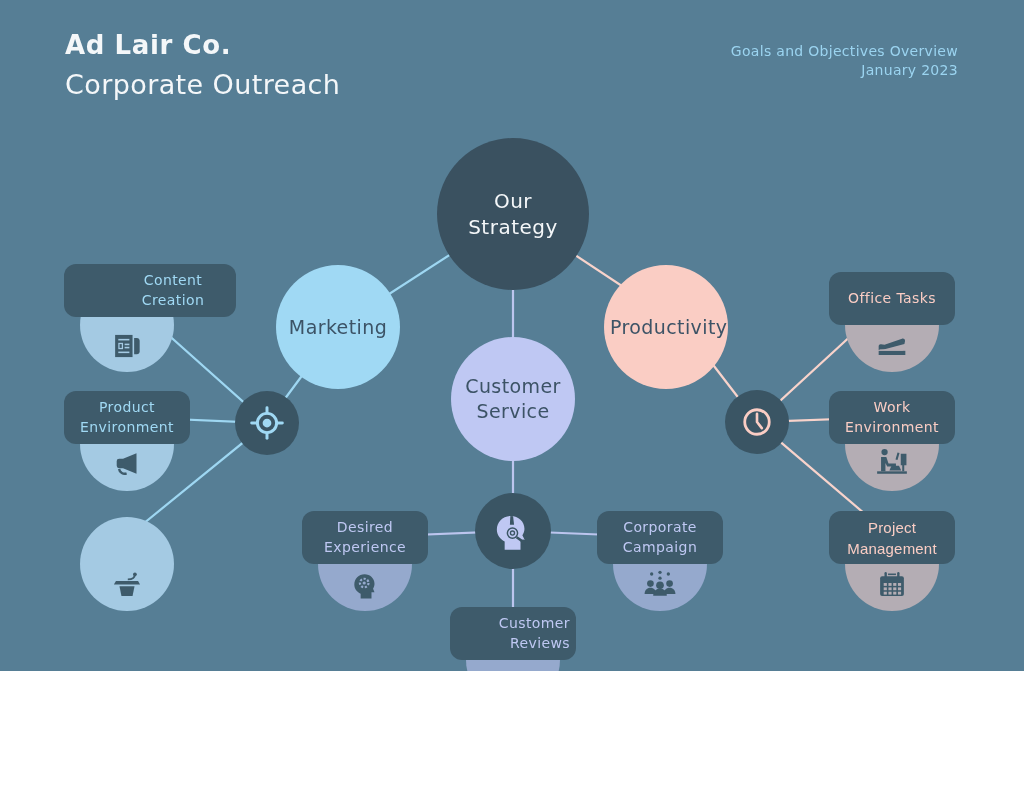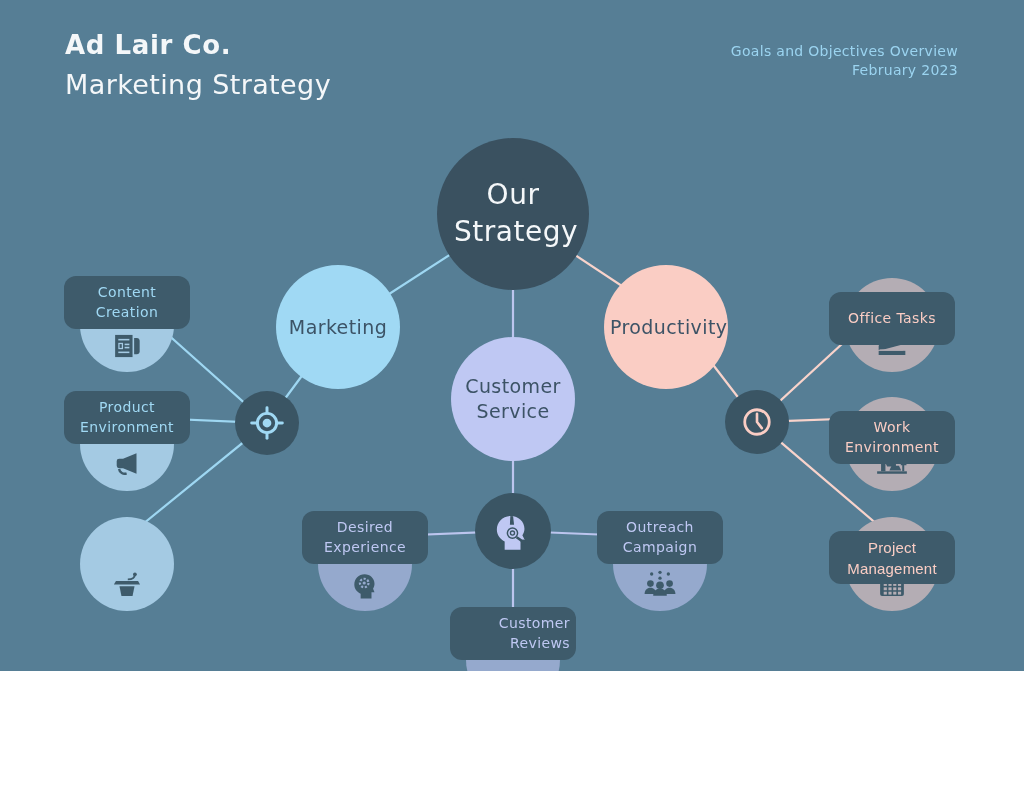--- a/index.html
+++ b/index.html
@@ -19,21 +19,21 @@
   
   .links{position:absolute;left:0;top:0;z-index:1;}
   .ln{stroke-width:2.2;stroke-linecap:round;}
   .ln.b{stroke:var(--blue-line,#9ED7F2);}
   .ln.l{stroke:var(--lav-line,#BCC5EE);}
   .ln.p{stroke:var(--pink-line,#F8D3CB);}
   
   .circle{position:absolute;border-radius:50%;display:flex;align-items:center;justify-content:center;text-align:center;z-index:3;}
   .center-circle{
     left:437px;top:138px;width:152px;height:152px;background:var(--center,#3A5160);
-    color:var(--white-text,#F4F7F9);font-size:28px;line-height:1.32;letter-spacing:.5px;
+    color:var(--white-text,#F4F7F9);font-size:20px;line-height:1.32;letter-spacing:.5px;
   }
   .center-circle .lbl{width:118px;}
   .branch-circle{width:124px;height:124px;color:var(--dark-text,#3C5366);font-size:19px;line-height:1.3;letter-spacing:.4px;}
   .branch-circle .lbl{width:112px;}
   .c-marketing{left:276px;top:265px;background:var(--blue,#A0D9F4);}
   .c-customer{left:451px;top:337px;background:var(--lav,#BFC8F3);}
   .c-productivity{left:604px;top:265px;background:var(--pink,#FACDC4);justify-content:center;}
   
   .hub{position:absolute;border-radius:50%;background:var(--hub,#3A5564);display:flex;align-items:center;justify-content:center;z-index:3;}
   .hub-marketing{left:235px;top:391px;width:64px;height:64px;color:var(--blue,#A0D9F4);--ic-bg:var(--hub,#3A5564);}
@@ -41,54 +41,54 @@
   .hub-productivity{left:725px;top:390px;width:64px;height:64px;color:var(--pink,#FACDC4);--ic-bg:var(--hub,#3A5564);}
   
   .card{
     position:absolute;width:126px;height:53px;border-radius:12px;background:var(--card,#3E5B6B);
     display:flex;align-items:center;justify-content:center;text-align:center;
     font-size:14px;line-height:1.4;letter-spacing:.4px;z-index:4;
   }
   .card .lbl{width:114px;}
   .card.b{color:var(--blue,#A0D9F4);}
   .card.l{color:var(--lav,#BFC8F3);}
-  .card.p{color:var(--pink,#FACDC4);margin-top:20px;}
+  .card.p{color:var(--pink,#FACDC4);}
   .pm-font{font-family:Liberation Sans, sans-serif;font-size:15px;letter-spacing:.2px;}
   
   .half{
     position:absolute;width:94px;height:94px;border-radius:50%;z-index:2;
     display:flex;align-items:flex-end;justify-content:center;
     padding-bottom:7px;box-sizing:border-box;color:var(--card,#3E5B6B);
   }
   .half.b{background:var(--blue-half,#A4CAE3);--ic-bg:var(--blue-half,#A4CAE3);}
   .half.l{background:var(--lav-half,#95A9CD);--ic-bg:var(--lav-half,#95A9CD);}
   .half.p{background:var(--pink-half,#B4ADB4);--ic-bg:var(--pink-half,#B4ADB4);}
   
-  .pos-cc{left:64px;top:276px;} .hp-cc{left:80px;top:278px;}
+  .pos-cc{left:64px;top:264px;padding-left:46px;} .hp-cc{left:80px;top:278px;}
   .pos-pa{left:64px;top:391px;} .hp-pa{left:80px;top:397px;}
   .pos-ts{left:64px;top:511px;} .hp-ts{left:80px;top:517px;}
   .pos-de{left:302px;top:511px;text-align:center;} .hp-de{left:318px;top:517px;}
   .pos-oc{left:597px;top:511px;} .hp-oc{left:613px;top:517px;}
   .pos-cr{left:450px;top:607px;text-align:right;} .hp-cr{left:466px;top:613px;}
   .pos-ot{left:829px;top:272px;} .hp-ot{left:845px;top:278px;}
   .pos-we{left:829px;top:391px;} .hp-we{left:845px;top:397px;}
   .pos-pm{left:829px;top:511px;} .hp-pm{left:845px;top:517px;}
 </style>
 </head>
 <body>
 
 <div class="canvas">
 
   <div class="hdr-left">
     <div class="company">Ad Lair Co.</div>
-    <div class="page-title">Marketing Strategy</div>
+    <div class="page-title">Corporate Outreach</div>
   </div>
   <div class="hdr-right">
     <div>Goals and Objectives Overview</div>
-    <div>February 2023</div>
+    <div>January 2023</div>
   </div>
 
   <svg class="links" width="1024" height="791">
     <line class="ln b" x1="513" y1="214" x2="338" y2="327"></line>
     <line class="ln b" x1="338" y1="327" x2="267" y2="423"></line>
     <line class="ln b" x1="267" y1="423" x2="127" y2="298"></line>
     <line class="ln b" x1="267" y1="423" x2="127" y2="417"></line>
     <line class="ln b" x1="267" y1="423" x2="127" y2="537"></line>
     <line class="ln l" x1="513" y1="214" x2="513" y2="399"></line>
     <line class="ln l" x1="513" y1="399" x2="513" y2="531"></line>
@@ -208,21 +208,21 @@
   <div class="card b pos-cc">
     <div class="lbl">Content Creation</div>
   </div>
   <div class="card b pos-pa">
     <div class="lbl">Product Environment</div>
   </div>
   <div class="card l pos-de">
     <div class="lbl">Desired Experience</div>
   </div>
   <div class="card l pos-oc">
-    <div class="lbl">Outreach Campaign</div>
+    <div class="lbl">Corporate Campaign</div>
   </div>
   <div class="card l pos-cr">
     <div class="lbl">Customer Reviews</div>
   </div>
   <div class="card p pos-ot">
     <div class="lbl">Office Tasks</div>
   </div>
   <div class="card p pos-we">
     <div class="lbl">Work Environment</div>
   </div>

